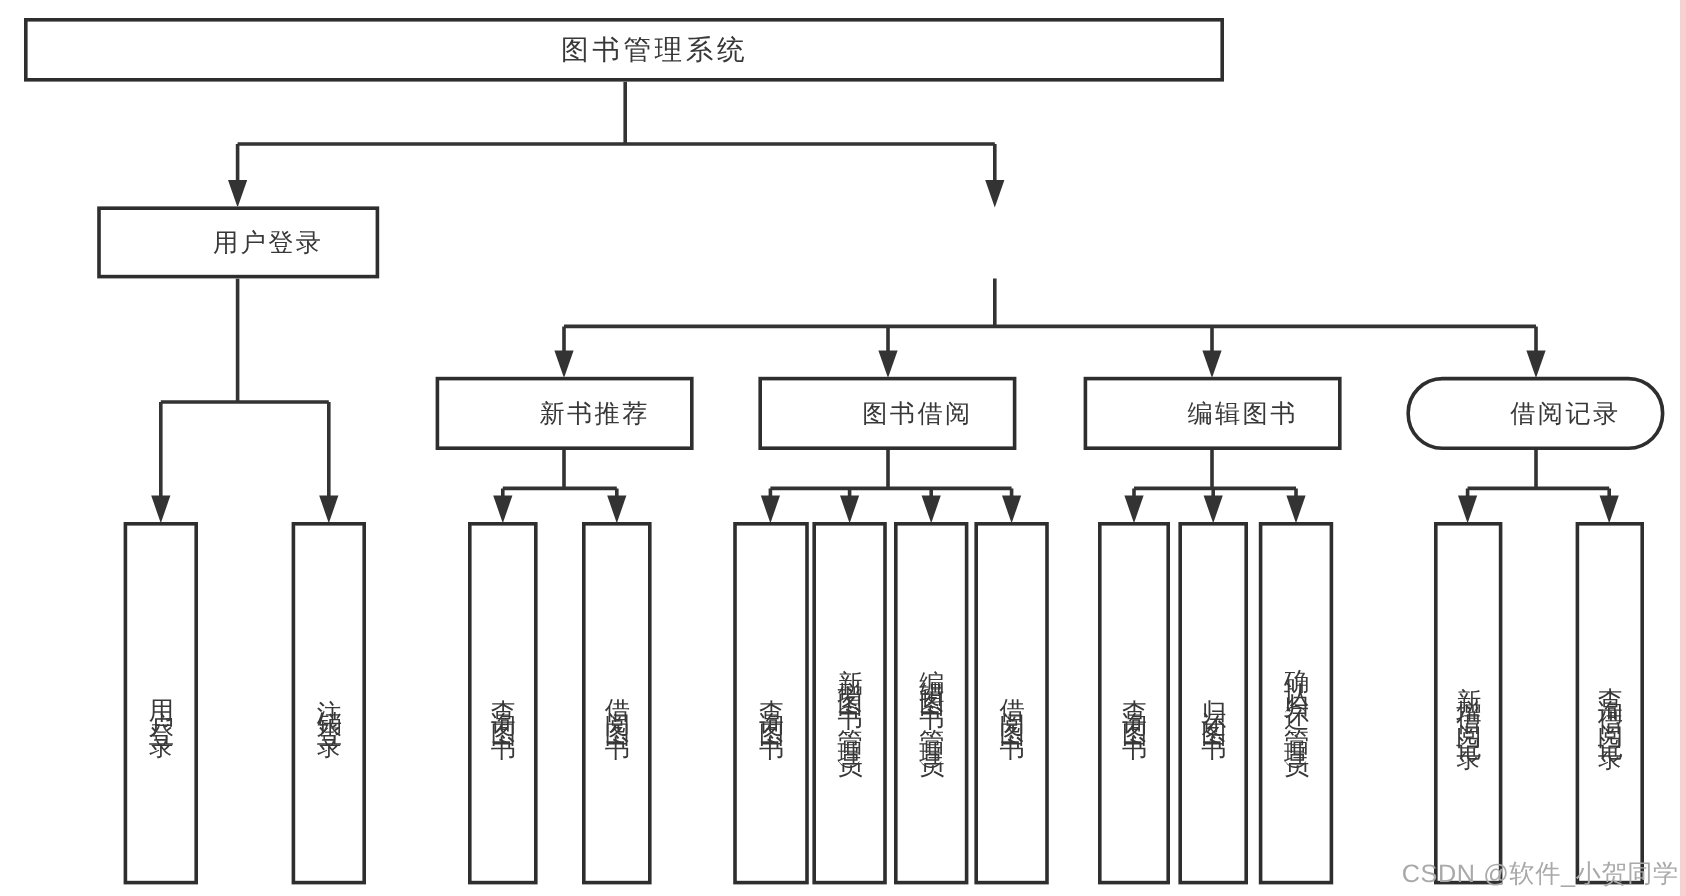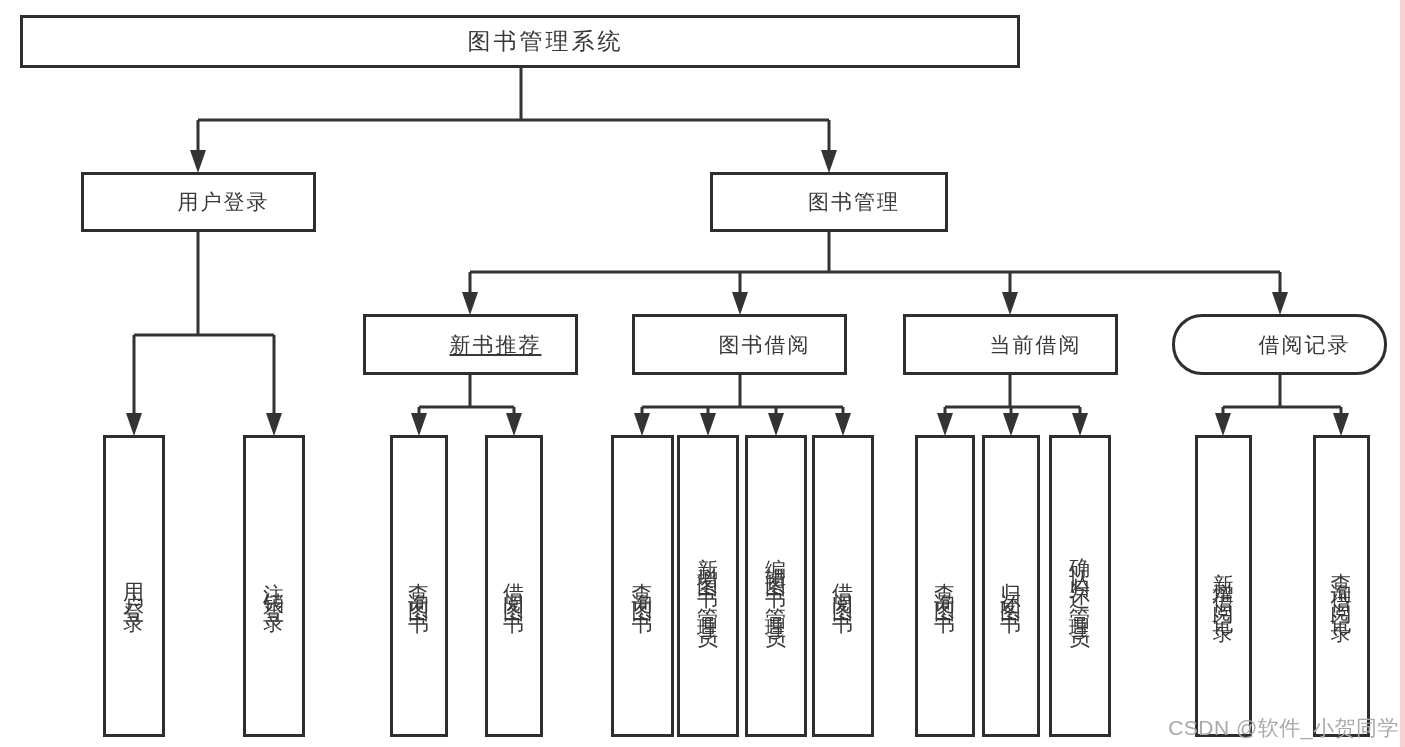--- a/index.html
+++ b/index.html
@@ -113,25 +113,24 @@
       <polygon points="1072,413 1088,413 1080,436"></polygon>
 
       <polygon points="1215,413 1231,413 1223,436"></polygon>
       <polygon points="1333,413 1349,413 1341,436"></polygon>
     </g>
   </svg>
 
   <div class="node h title" style="left:20px; top:15px; width:1000px; height:53px;">图书管理系统</div>
 
   <div class="node h" style="left:81px; top:172px; width:235px; height:60px;">用户登录</div>
-  <div class="node h" style="left:710px; top:172px; width:238px; height:60px;">图书管理</div>
 
-  <div class="node h" style="left:363px; top:314px; width:215px; height:61px;text-decoration:underline;">新书推荐</div>
+  <div class="node h" style="left:363px; top:314px; width:215px; height:61px;">新书推荐</div>
   <div class="node h" style="left:632px; top:314px; width:215px; height:61px;font-family:Liberation Mono, monospace;">图书借阅</div>
-  <div class="node h" style="left:903px; top:314px; width:215px; height:61px;">当前借阅</div>
+  <div class="node h" style="left:903px; top:314px; width:215px; height:61px;">编辑图书</div>
   <div class="node h" style="left:1172px; top:314px; width:215px; height:61px;border-radius:30px;">借阅记录</div>
 
   <div class="node v" style="left:103px; top:435px; width:62px; height:302px;">用户登录</div>
   <div class="node v" style="left:243px; top:435px; width:62px; height:302px;">注销登录</div>
 
   <div class="node v" style="left:390px; top:435px; width:58px; height:302px;">查询图书</div>
   <div class="node v" style="left:485px; top:435px; width:58px; height:302px;">借阅图书</div>
 
   <div class="node v" style="left:611px; top:435px; width:63px; height:302px;">查询图书</div>
   <div class="node v" style="left:677px; top:435px; width:62px; height:302px;">新增图书（管理员）</div>

